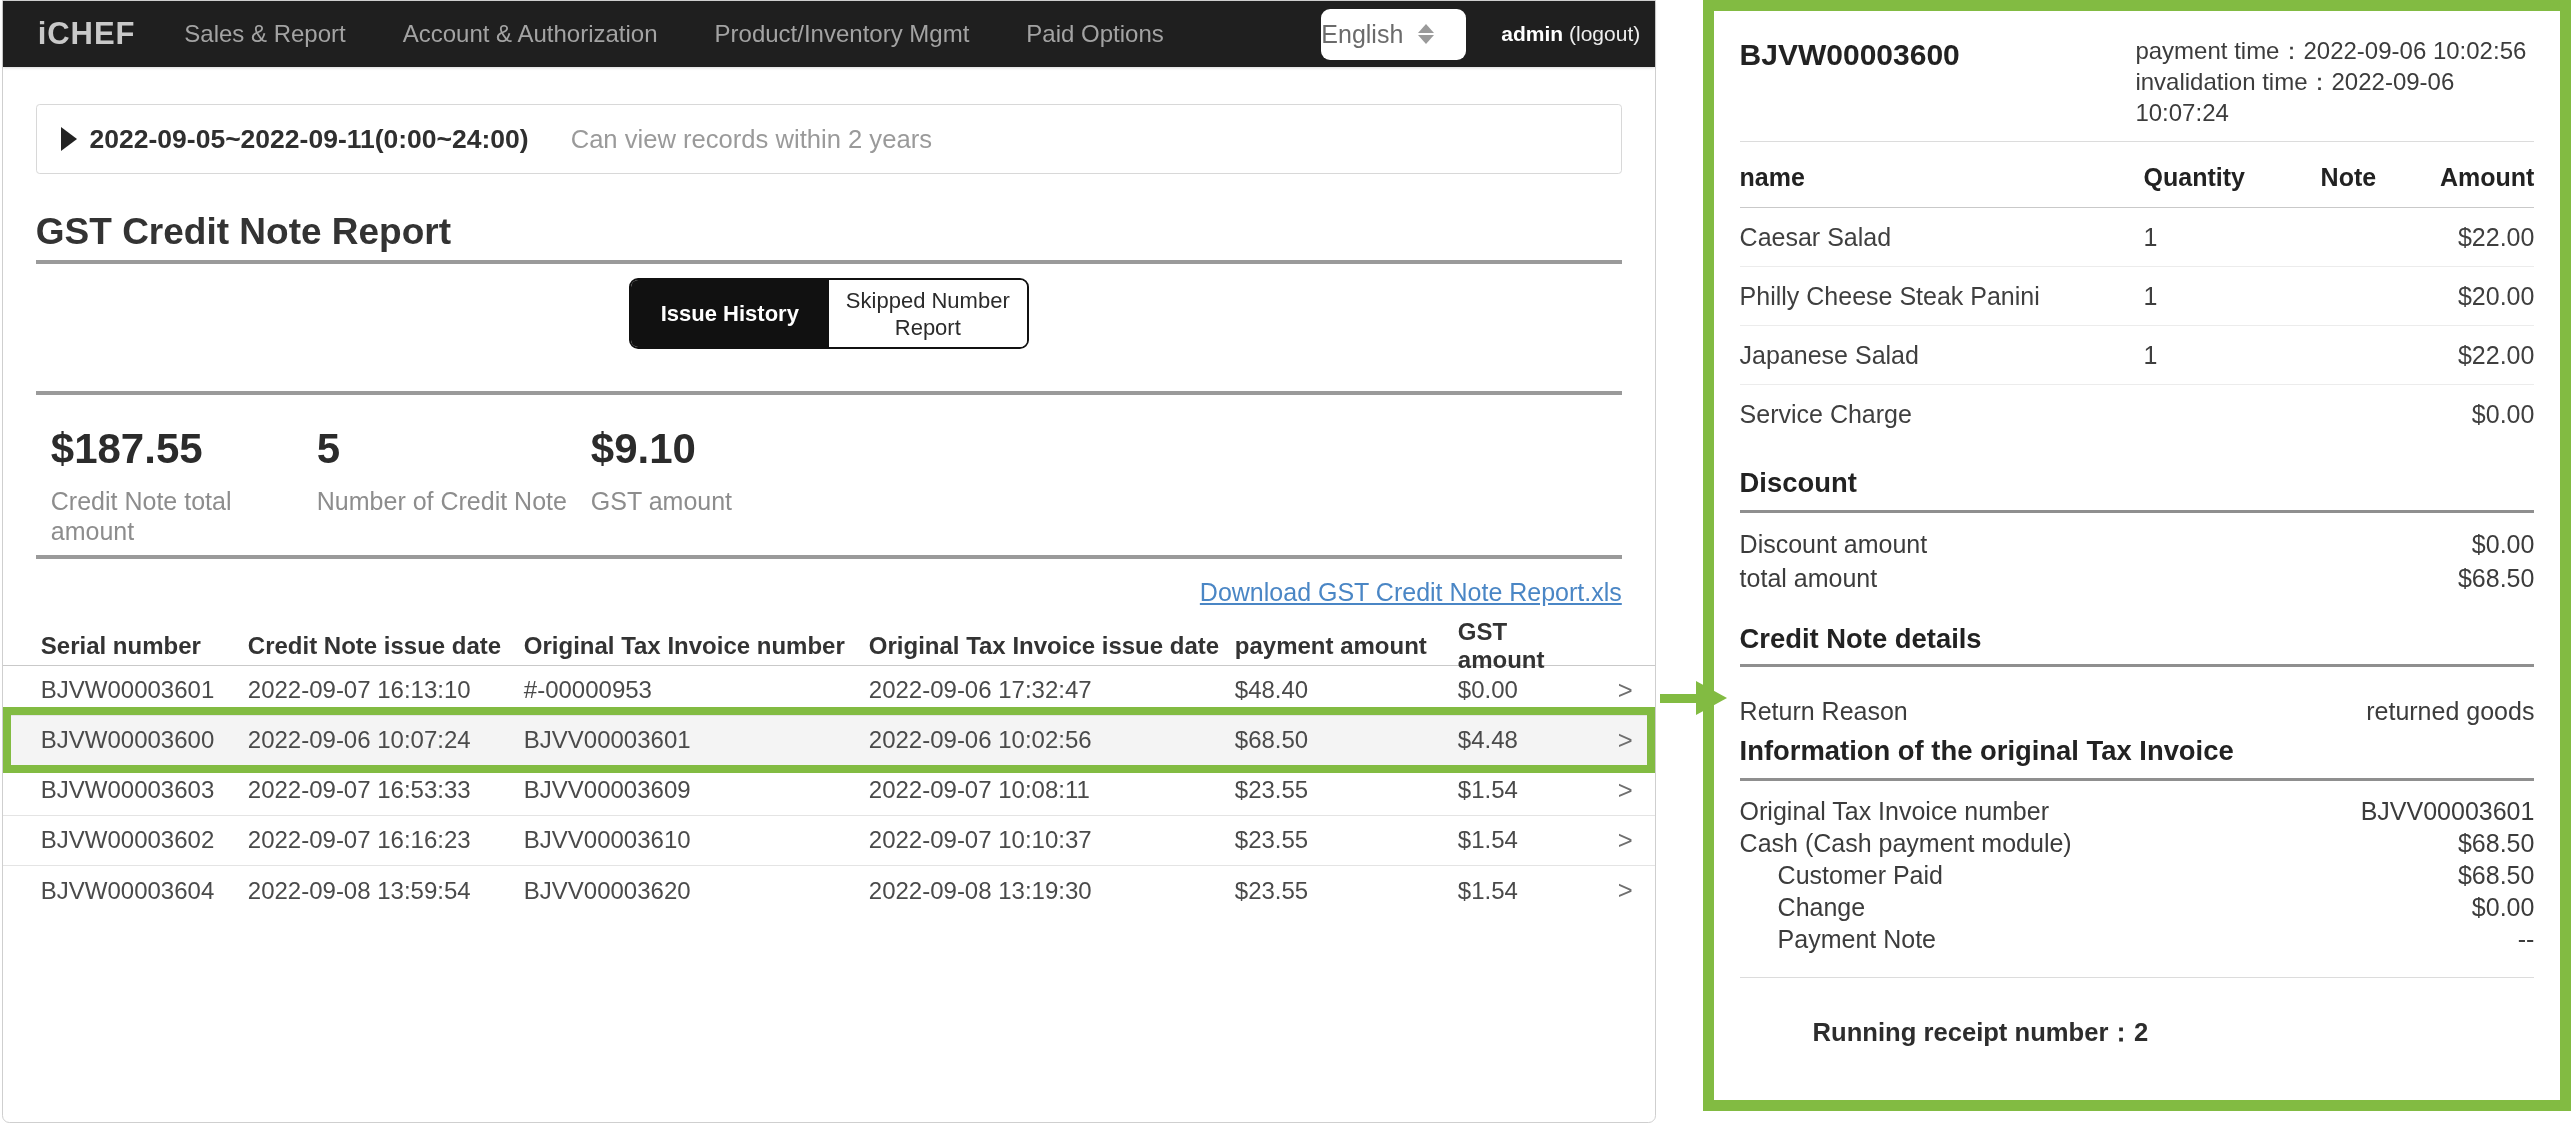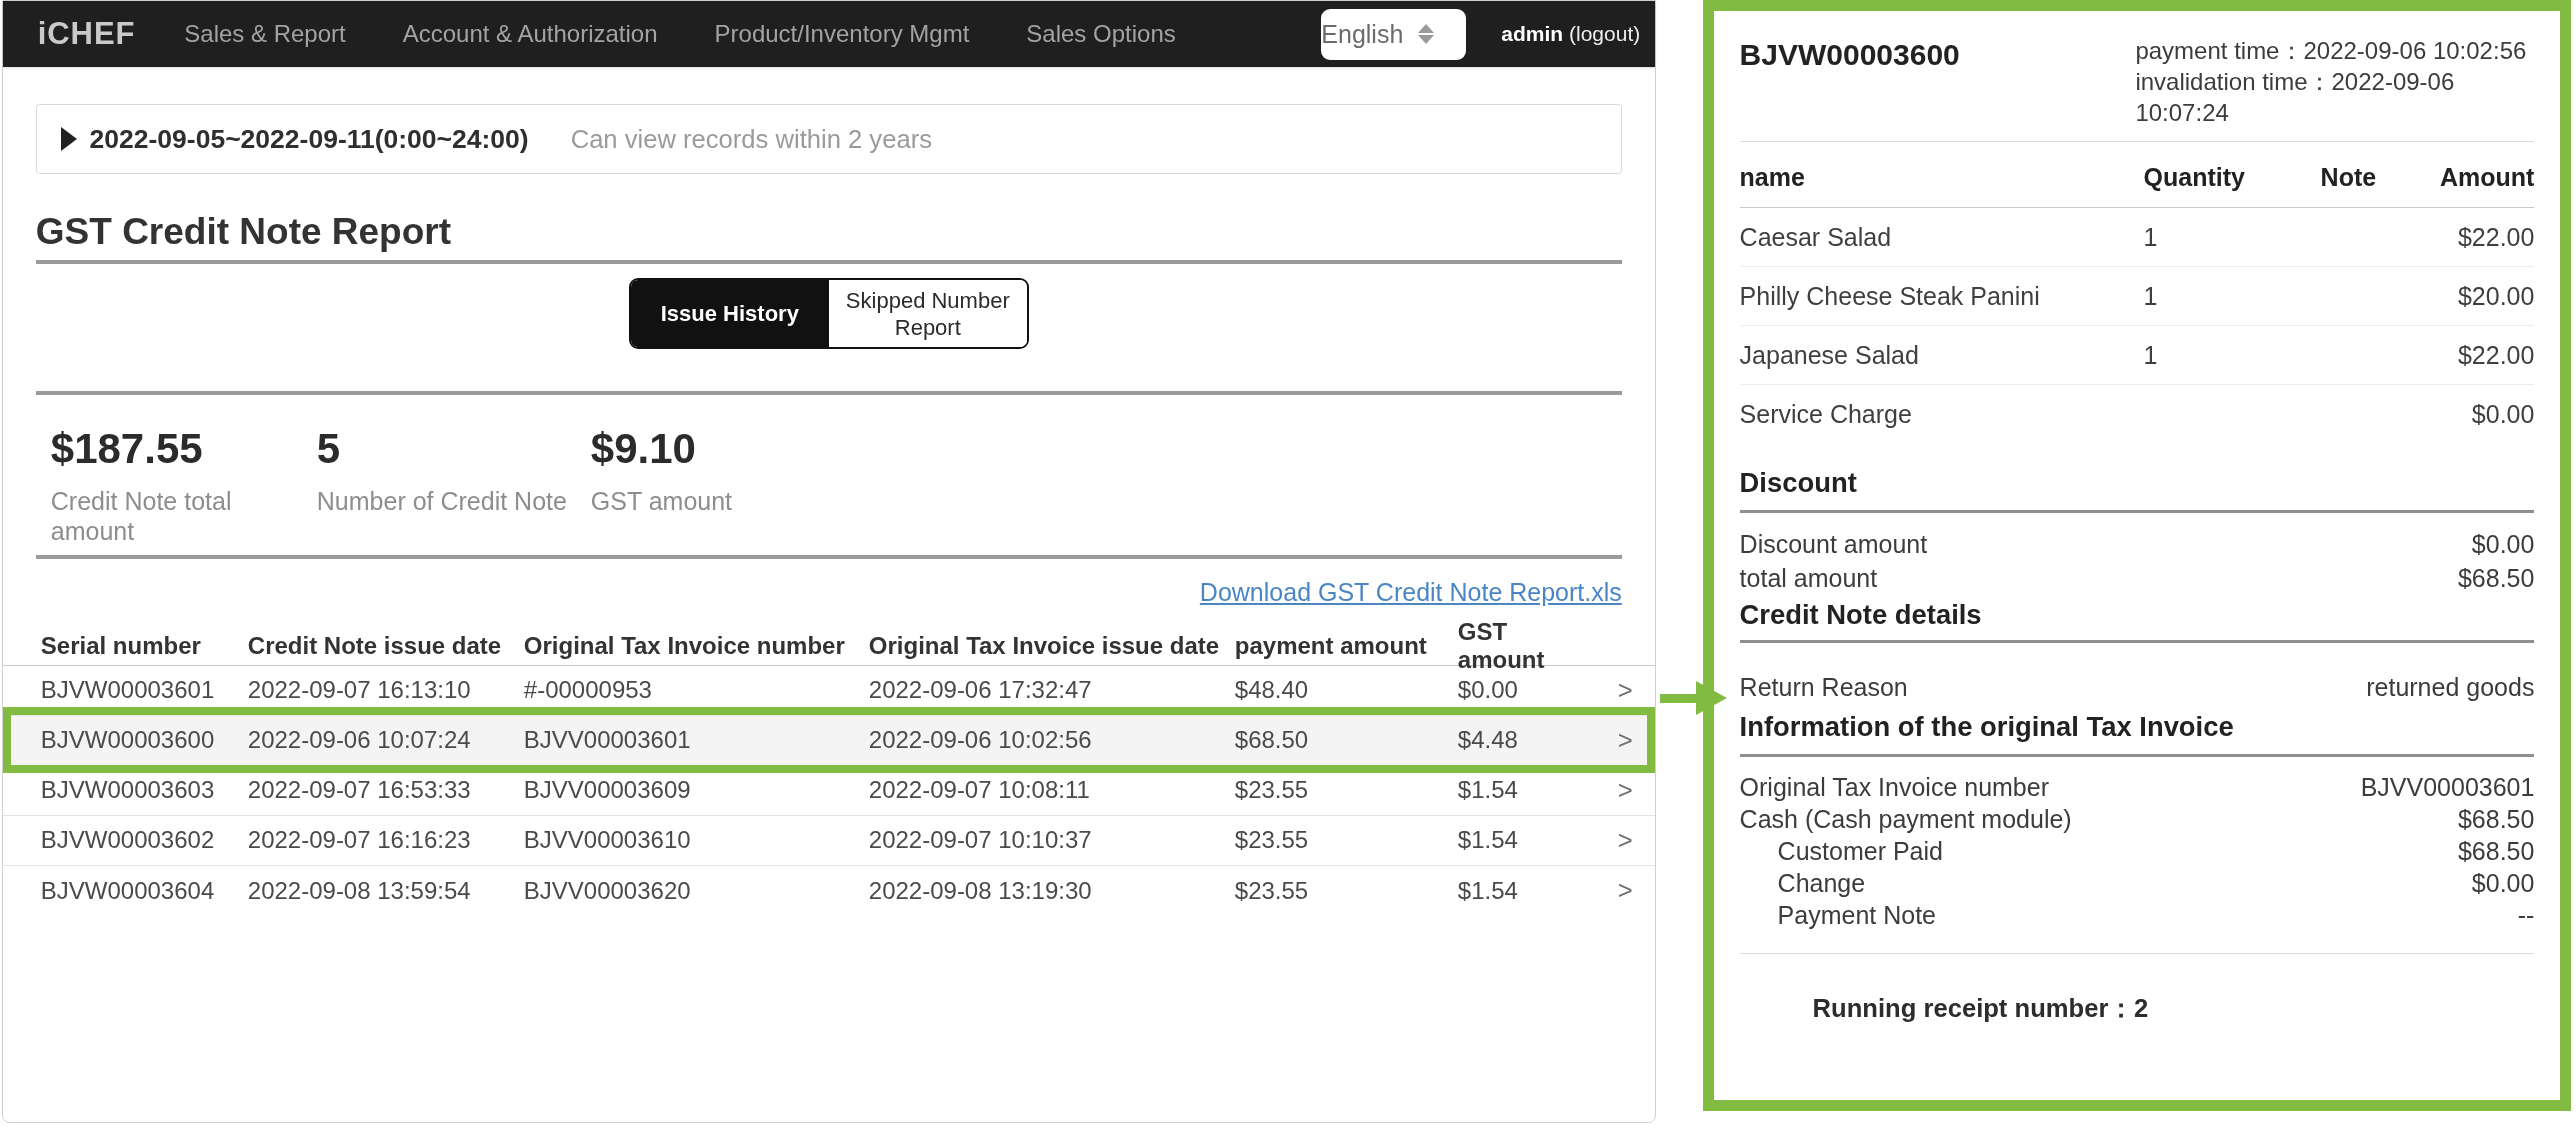--- a/index.html
+++ b/index.html
@@ -106,21 +106,21 @@
 </head>
 <body>
 
 <div class="left-card">
 
   <div class="navbar">
     <div class="logo">iCHEF</div>
     <div class="nav-item">Sales &amp; Report</div>
     <div class="nav-item">Account &amp; Authorization</div>
     <div class="nav-item">Product/Inventory Mgmt</div>
-    <div class="nav-item">Sales Options</div>
+    <div class="nav-item">Paid Options</div>
     <div class="nav-spacer"></div>
     <div class="lang-select">
       <span>English</span>
       <div class="stepper">
           <i class="up"></i>
           <i class="down"></i>
         </div>
     </div>
     <div class="admin-box">
       <b>admin</b>
@@ -286,21 +286,21 @@
     <div class="kv">
       <span>Discount amount</span>
       <span>$0.00</span>
     </div>
     <div class="kv">
       <span>total amount</span>
       <span>$68.50</span>
     </div>
   </div>
 
-  <div class="sec-heading" style="margin-top:5px;">Credit Note details</div>
+  <div class="sec-heading" style="margin-top:29px;">Credit Note details</div>
   <div class="hr-dark" style="margin-top:11px;"></div>
   <div class="kv tall">
     <span>Return Reason</span>
     <span>returned goods</span>
   </div>
 
   <div class="sec-heading" style="margin-top:8px;">Information of the original Tax Invoice</div>
   <div class="hr-dark"></div>
   <div class="kv-group info">
     <div class="kv">

